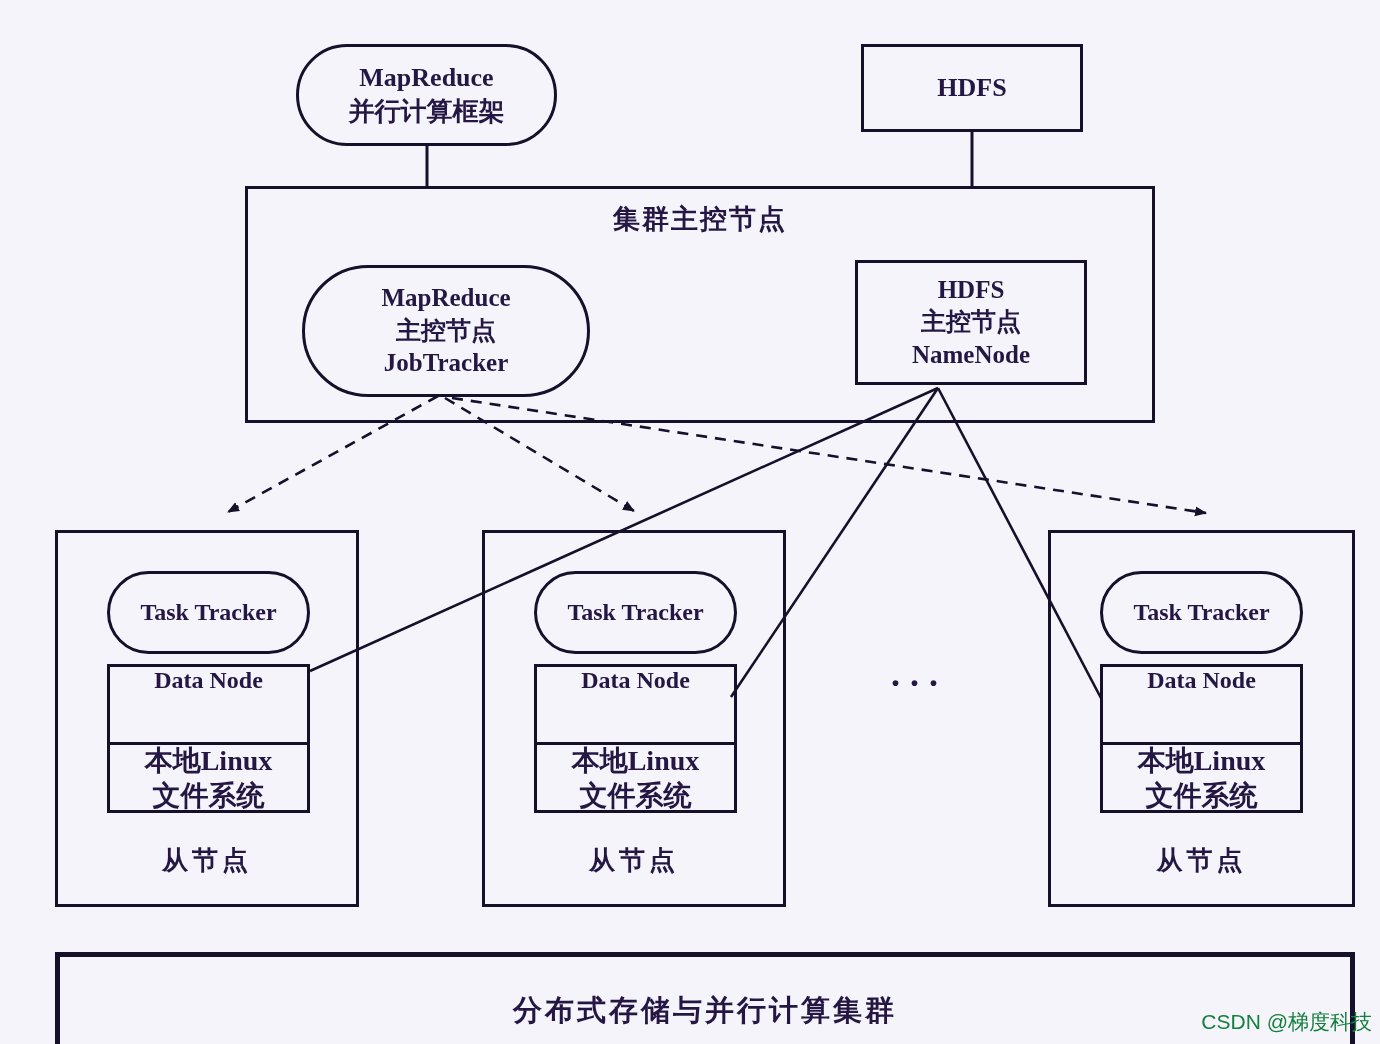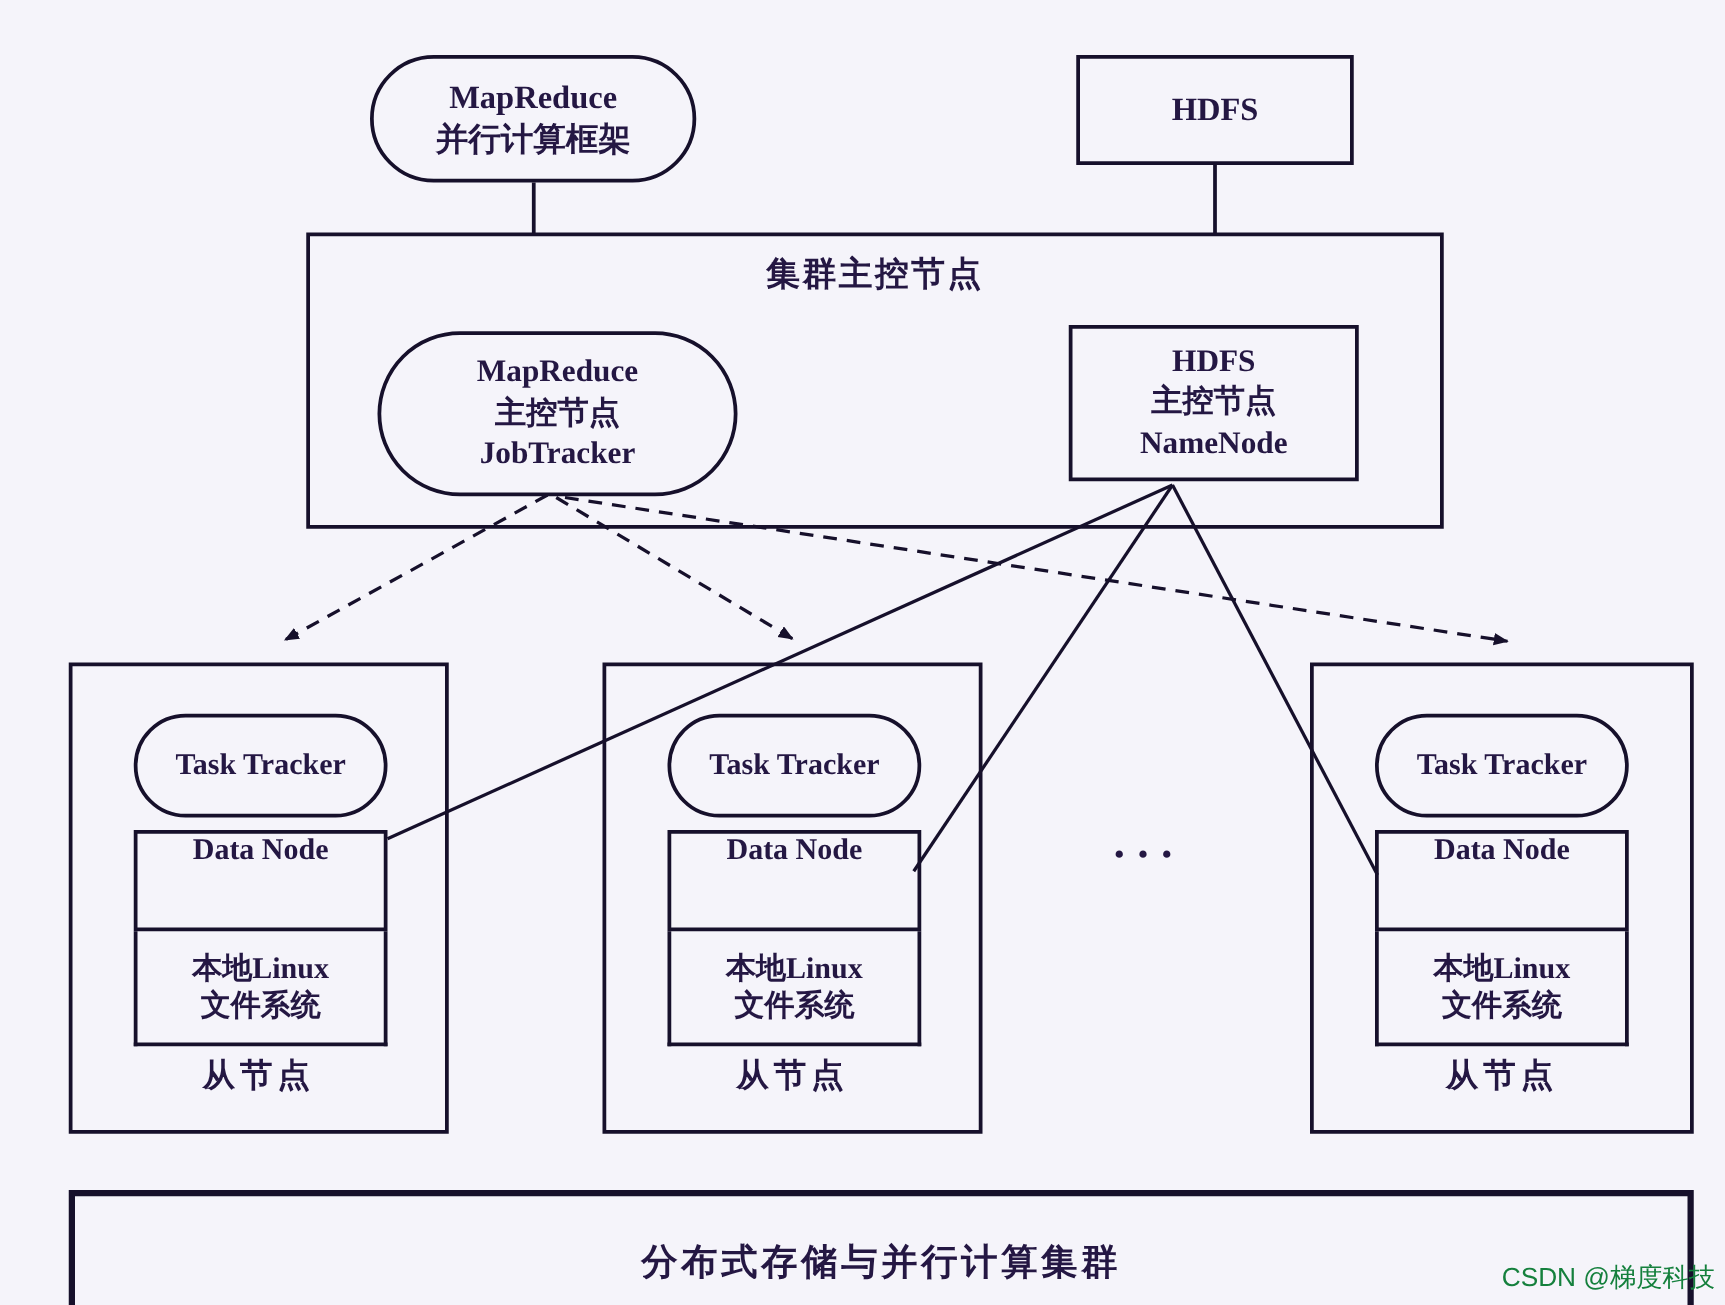--- a/index.html
+++ b/index.html
@@ -38,23 +38,23 @@
   .slave-3 { left:1048px; width:307px; }
 
   .tt-stadium { position:absolute; left:49px; top:38px; width:203px; height:83px;
                 border:3px solid #16102b; border-radius:42px; box-sizing:border-box;
                 display:flex; align-items:center; justify-content:center;
                 font-size:24px; font-weight:bold; }
   .dn-stack   { position:absolute; left:49px; top:131px; width:203px; box-sizing:border-box; }
   .dn-cell    { box-sizing:border-box; border:3px solid #16102b; height:81px;
                 display:flex; justify-content:center;
                 font-size:24px; font-weight:bold; }
-  .fs-cell    { box-sizing:border-box; border:3px solid #16102b; border-top:none; height:92px;
+  .fs-cell    { box-sizing:border-box; border:3px solid #16102b; border-top:none; height:68px;
                 display:flex; flex-direction:column; align-items:center; justify-content:center;
-                font-size:24px; font-weight:bold; line-height:1.25; }
+                font-size:28px; font-weight:bold; line-height:1.25; }
   .slave-label{ position:absolute; bottom:26px; left:0; right:0; text-align:center;
                 font-size:26px; font-weight:bold; letter-spacing:4px; }
 
   .ellipsis { position:absolute; left:870px; top:662px; width:96px; text-align:center;
               font-size:36px; font-weight:bold; letter-spacing:7px; }
 
   .bottom-bar { left:55px; top:920px; width:1300px; height:117px;
                 border:5px solid #16102b; font-size:29px; letter-spacing:3px;margin-top:32px; }
 
   .watermark { position:absolute; right:8px; top:1008px;

